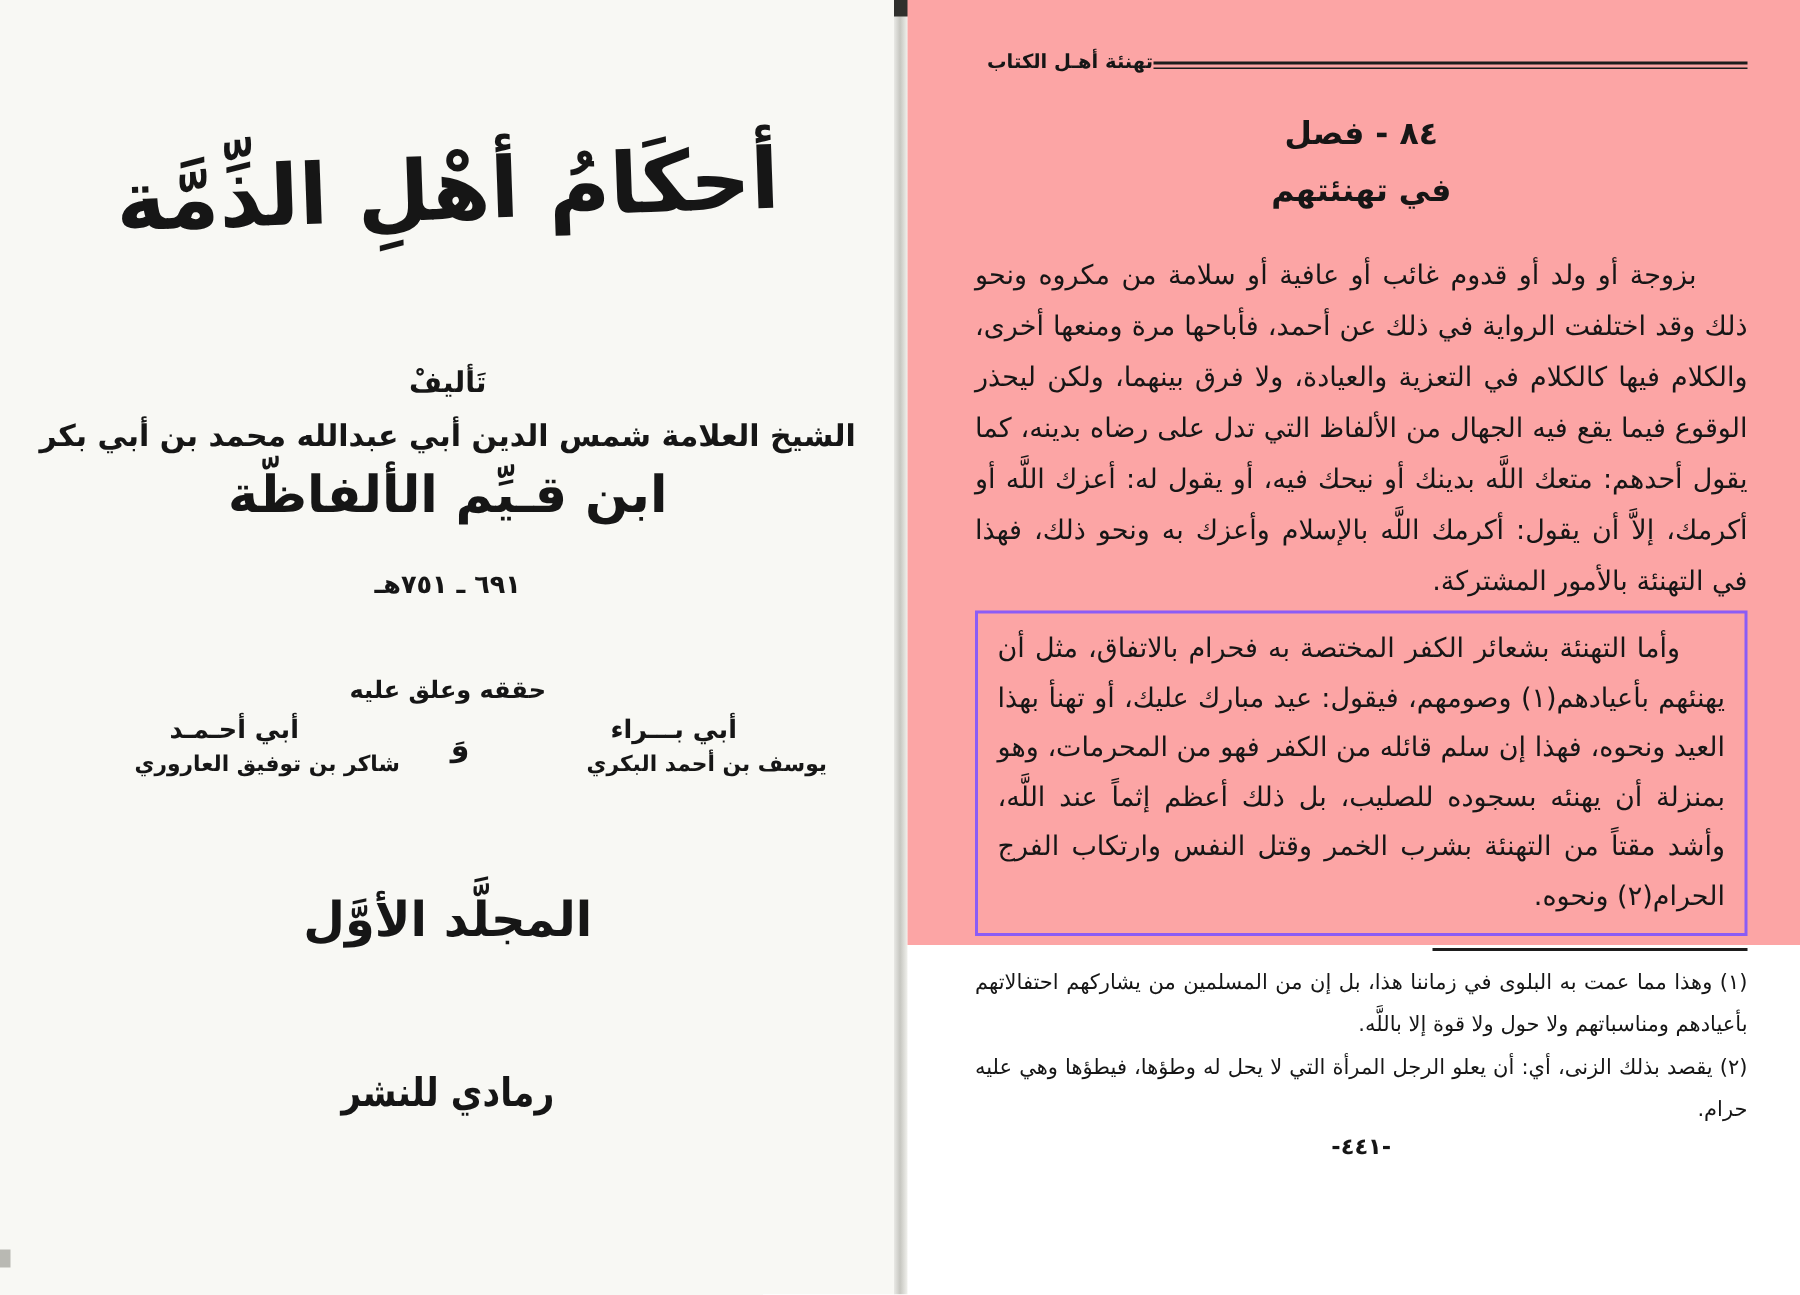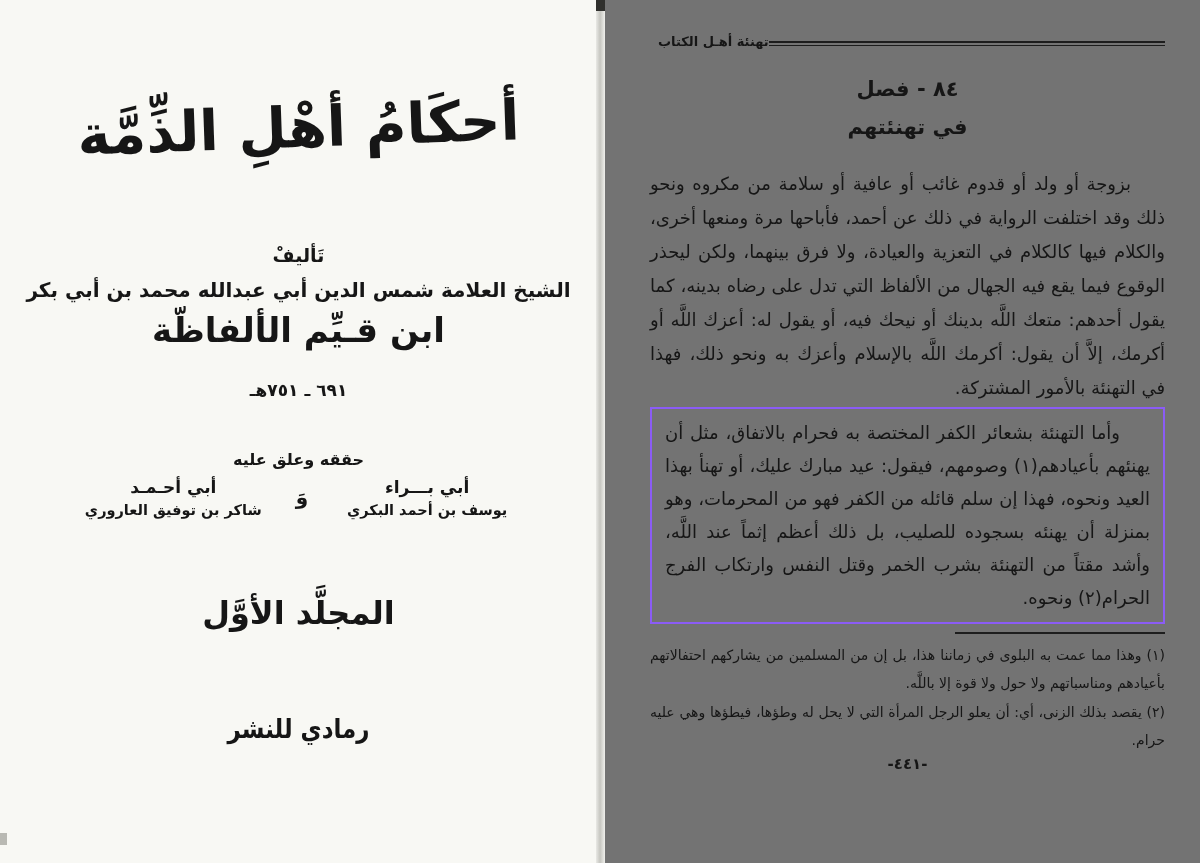--- a/index.html
+++ b/index.html
@@ -29,21 +29,21 @@
   .author-line    { margin-top:12px; font-size:20px; font-weight:bold; }
   .author-name    { margin-top:8px;  font-size:34px; font-weight:bold; letter-spacing:1px; }
   .author-dates   { margin-top:30px; font-size:17px; font-weight:bold; }
   .editors-label  { margin-top:50px; font-size:16px; font-weight:bold; }
   .editors-row {
     margin-top:8px;
     display:flex; justify-content:center; align-items:flex-start; gap:34px;
   }
   .editor-col  { min-width:170px; }
   .editor-kunya{ font-size:17px; font-weight:bold; }
-  .editor-name { margin-top:5px; font-size:14.5px; font-weight:bold; white-space:nowrap; }
+  .editor-name { margin-top:5px; font-size:14.5px; font-weight:bold; white-space:nowrap;margin-left:44px; }
   .editors-and { font-size:20px; font-weight:bold; padding-top:8px; }
   .volume-label { margin-top:76px; font-size:32px; font-weight:bold; }
   .publisher-mark {
     margin-top:84px; font-size:23px; font-weight:bold;
     transform:scaleY(1.15); letter-spacing:-1px;
   }
 
   
   .gutter {
     position:absolute; left:596px; top:0; width:9px; height:863px;
@@ -51,22 +51,22 @@
   }
   .gutter-top-mark {
     position:absolute; left:596px; top:0; width:11px; height:11px; background:#30302d;
   }
   .edge-mark-bottom {
     position:absolute; left:0; top:833px; width:7px; height:12px; background:#b9b9b3;
   }
 
   
   .page-right {
-    position:absolute; left:605px; top:0; width:595px; height:863px;
-    background:#737373;
+    position:absolute; left:605px; top:0; width:595px; height:630px;
+    background:#fca5a5;
     padding:34px 35px 0 45px;
     direction:rtl;
   }
   .running-header {
     direction:ltr;
     display:flex; align-items:center;
   }
   .running-header-label {
     direction:rtl;
     font-size:13px; font-weight:bold; white-space:nowrap;

